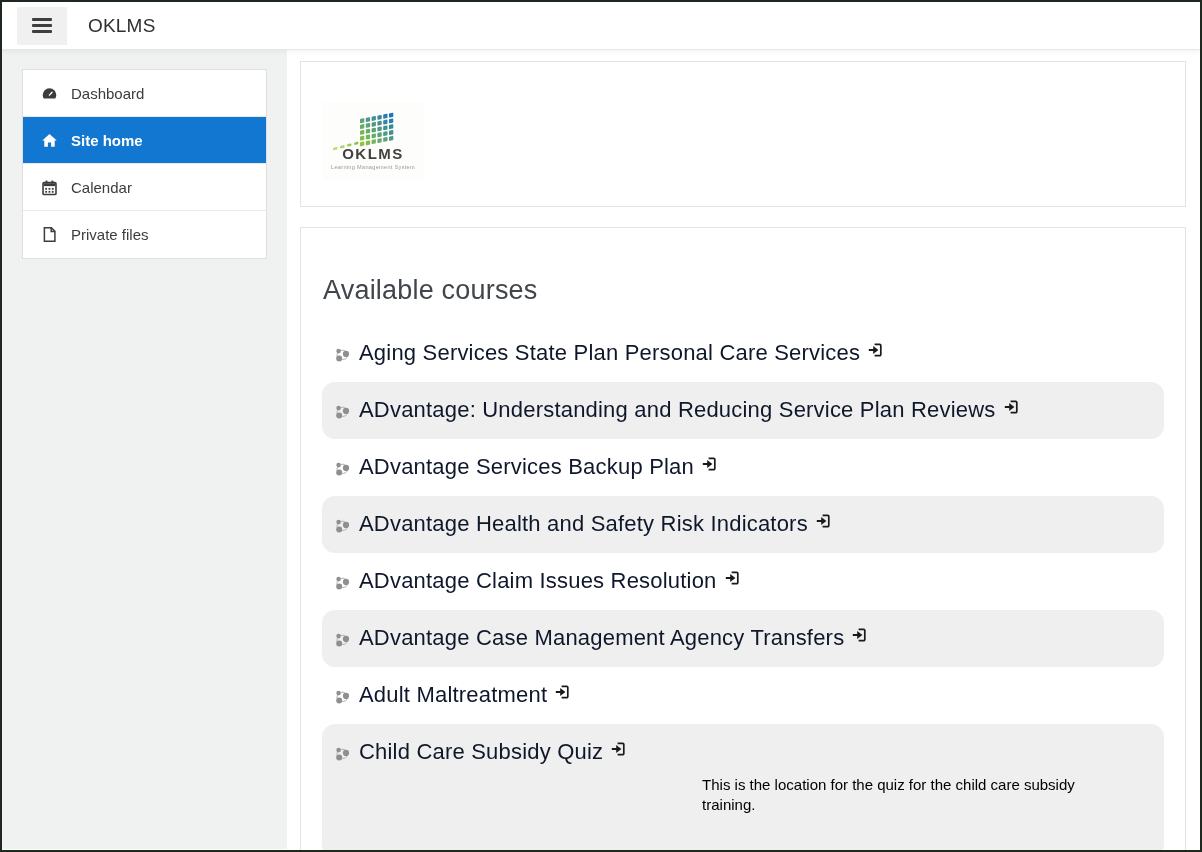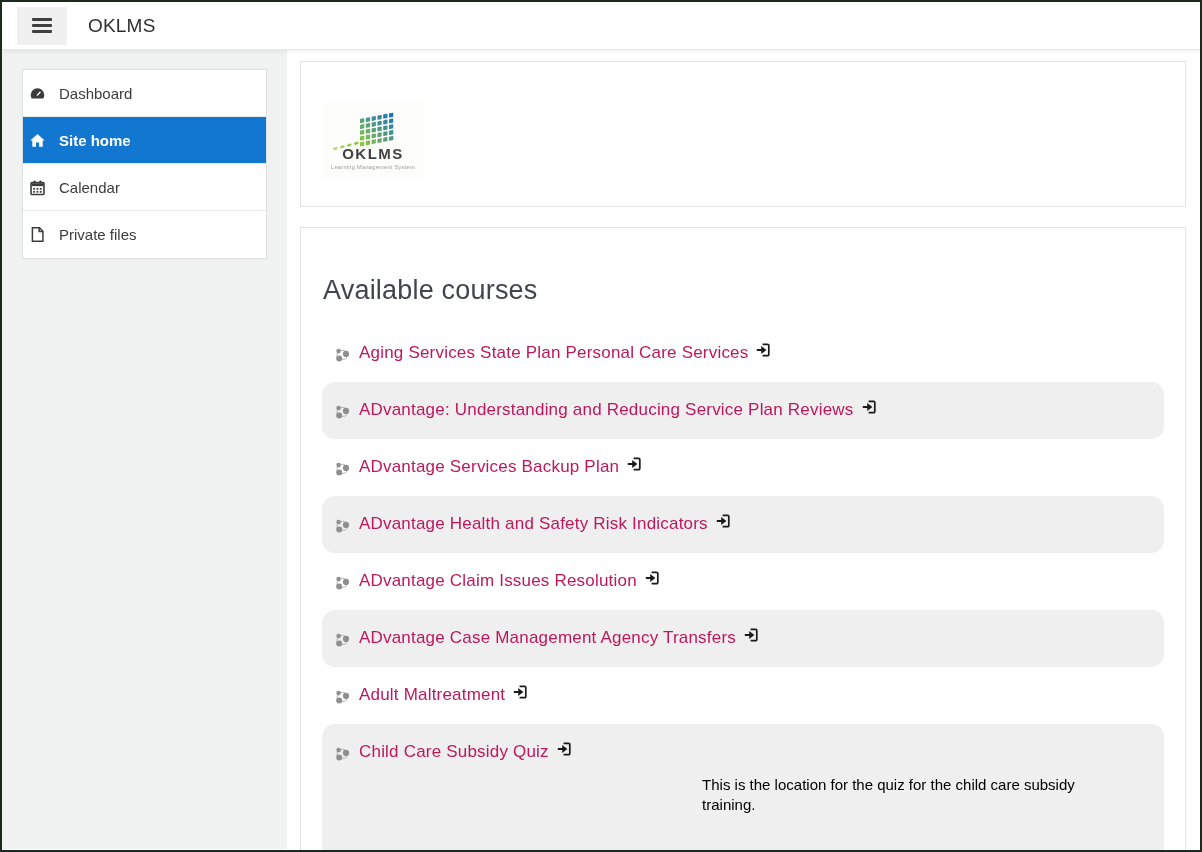--- a/index.html
+++ b/index.html
@@ -23,21 +23,21 @@
   .brand { margin-left: 21px; font-size: 19px; color: #2f2f2f; letter-spacing: .2px; cursor: pointer; }
 
   
   .layout { display: flex; height: 799px; }
   .sidebar {
     width: 285px; background: #f0f1f1; padding: 19px 18px 0 20px; flex: none;
   }
   .nav-card { background: #fff; border: 1px solid #dfdfdf; width: 245px; }
   .nav-item {
     height: 47px; display: flex; align-items: center; gap: 13px;
-    padding: 0 6px; font-size: 15px; color: #3c3c3c; cursor: pointer;
+    padding: 0 18px; font-size: 15px; color: #3c3c3c; cursor: pointer;
     border-bottom: 1px solid #e9e9e9; white-space: nowrap;
   }
   .nav-item:last-child { border-bottom: none; }
   .nav-item .ic { width: 17px; height: 17px; flex: none; display: flex; align-items: center; justify-content: center; }
   .nav-item.active { background: #1177d1; color: #fff; font-weight: bold; }
 
   .main { flex: 1; background: #fff; padding: 11px 14px 0 13px; }
   .card { border: 1px solid #e3e3e3; background: #fff; }
 
   
@@ -49,21 +49,21 @@
   .courses-heading {
     margin: 44px 0 4px 1px; font-size: 27px; font-weight: 300;
     color: #41464c; line-height: 36px; letter-spacing: .2px;
   }
   .course-list { margin-top: 17px; }
   .course-row { padding: 13px 12px 15px 12px; }
   .course-row.alt { background: #efefef; border-radius: 13px; }
   .course-title-line { display: flex; align-items: center; line-height: 29px; }
   .dots-ic { width: 16px; height: 16px; margin-right: 9px; flex: none; position: relative; top: -2px; }
   .course-link {
-    font-size: 17px; font-weight: 300; color: #be185d; text-decoration: none;
+    font-size: 22px; font-weight: 300; color: #0f172a; text-decoration: none;
     letter-spacing: .2px; cursor: pointer;
   }
   .enter-ic { width: 14px; height: 14px; margin-left: 8px; flex: none; position: relative; top: -9px; }
   .course-summary {
     margin-left: 45%; padding: 9px 24px 28px 0;
     font-size: 15px; color: #000000; line-height: 20px;
   }
 </style>
 </head>
 <body>

